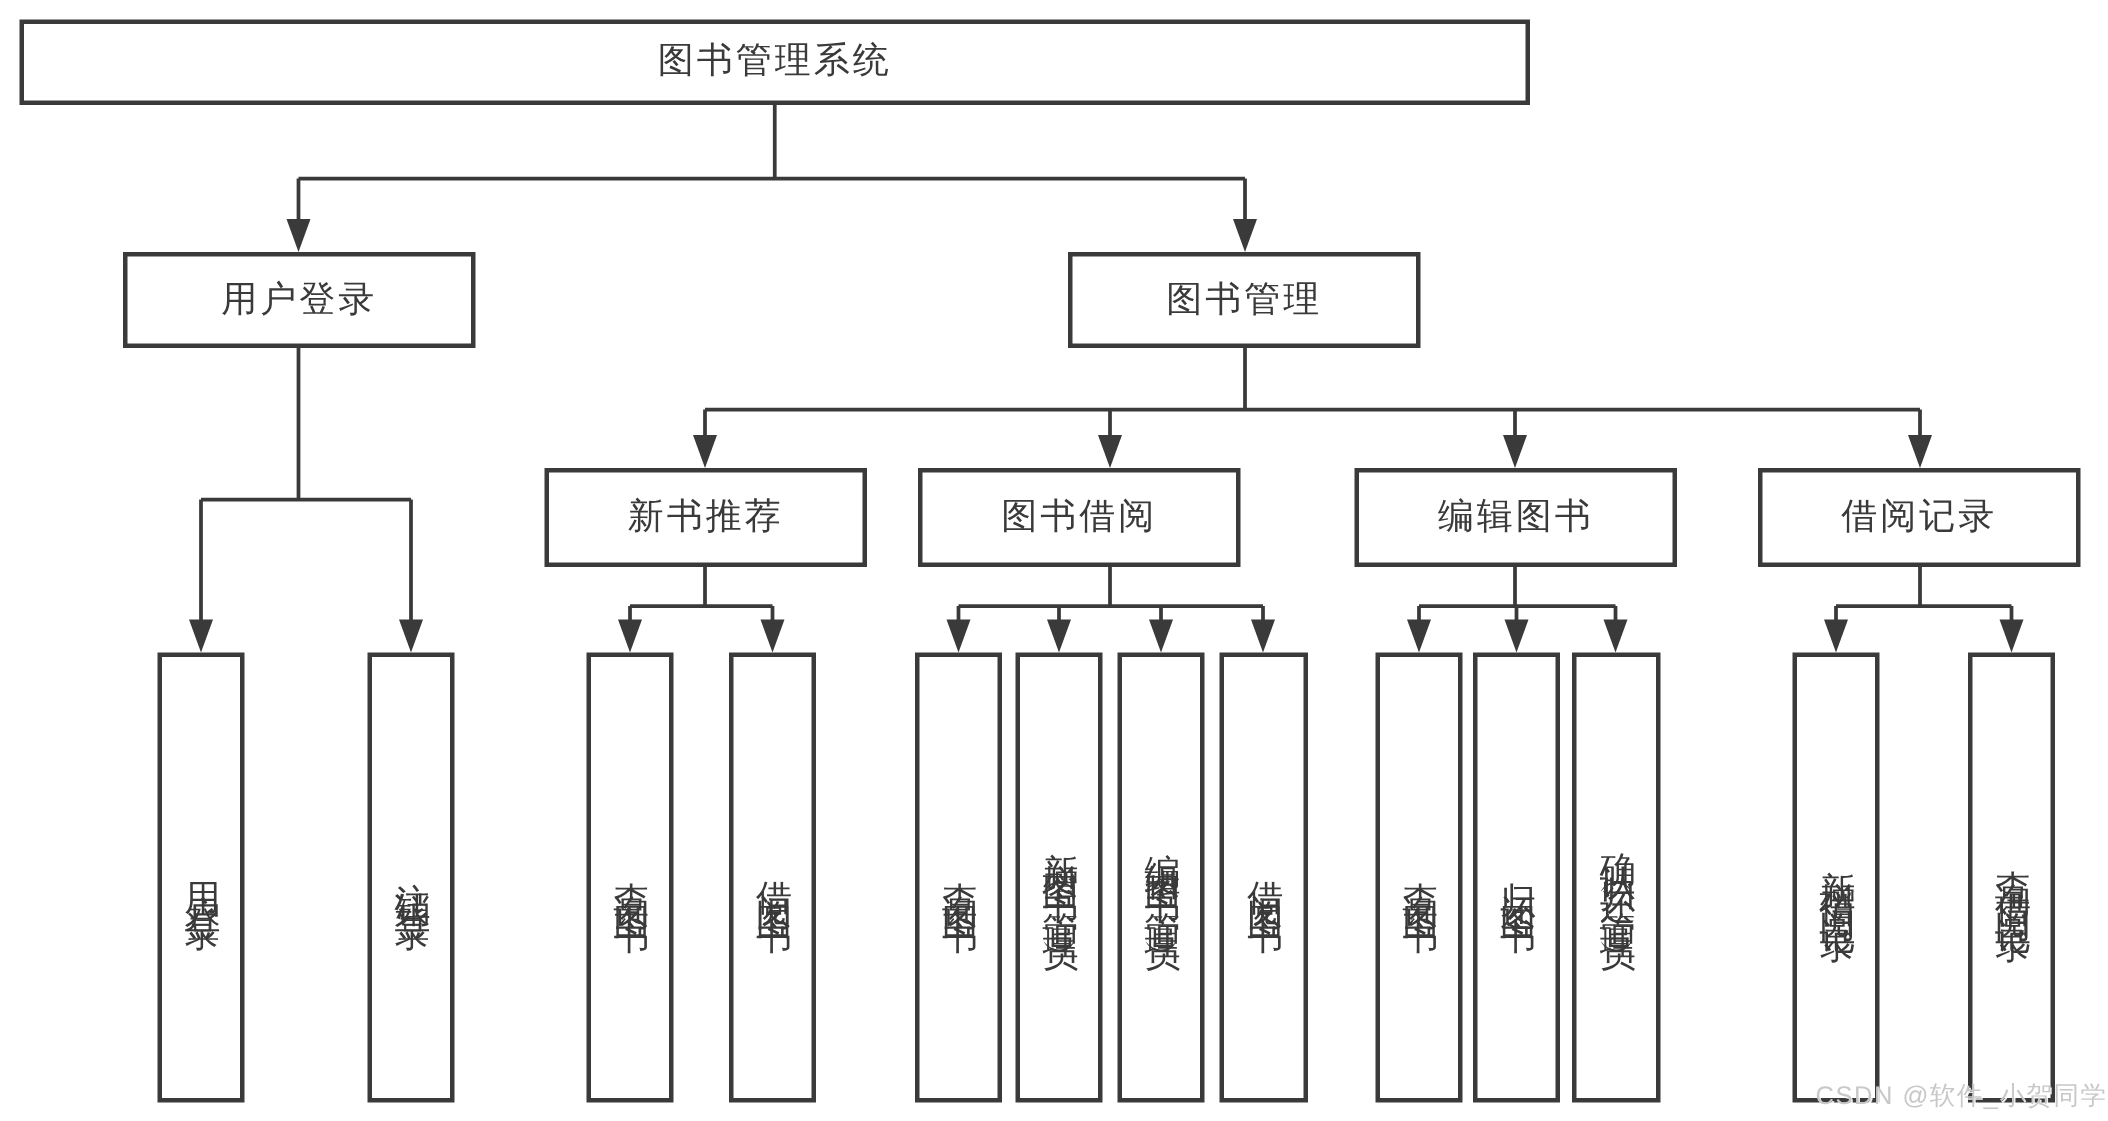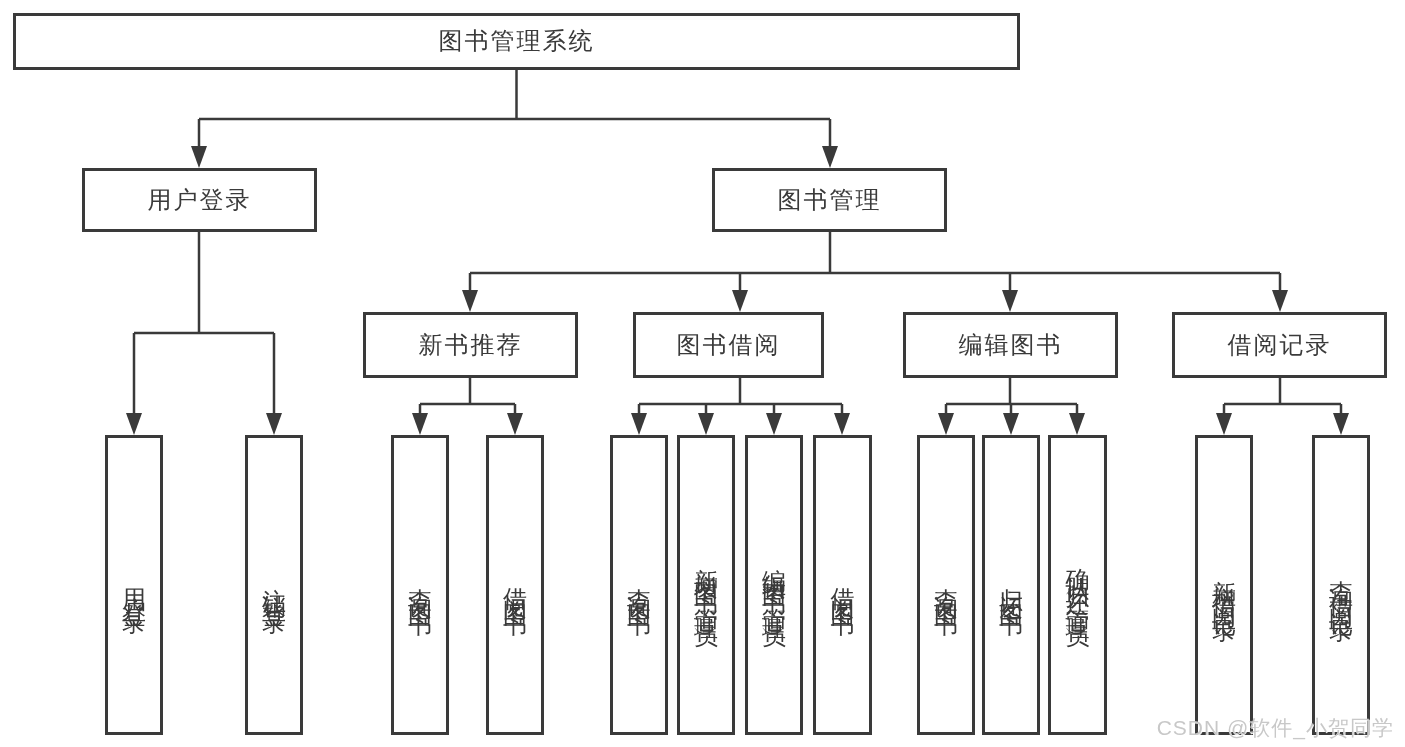--- a/index.html
+++ b/index.html
@@ -32,39 +32,39 @@
   .vnode{top:435px;height:300px}
   .vnode span{
     writing-mode:vertical-lr;text-orientation:mixed;
     font-size:24px;letter-spacing:8px;line-height:1;white-space:nowrap;
   }
   
   .pos-root{left:13px;top:13px;width:1007px;height:57px}
   .pos-user-login{left:82px;top:168px;width:235px;height:64px}
   .pos-book-mgmt{left:712px;top:168px;width:235px;height:64px}
   .pos-new-book{left:363px;top:312px;width:215px;height:66px}
-  .pos-book-borrow{left:633px;top:312px;width:191px;height:66px}
+  .pos-book-borrow{left:612px;top:312px;width:215px;height:66px}
   .pos-current-borrow{left:903px;top:312px;width:215px;height:66px}
   .pos-borrow-records{left:1172px;top:312px;width:215px;height:66px}
   .pos-leaf-user-login{left:105px;width:58px}
   .pos-leaf-logout{left:245px;width:58px}
   .pos-leaf-query-a{left:391px;width:58px}
   .pos-leaf-borrow-a{left:486px;width:58px}
   .pos-leaf-query-b{left:610px;width:58px}
   .pos-leaf-add-book{left:677px;width:58px}
   .pos-leaf-edit-book{left:745px;width:58px}
   .pos-leaf-borrow-b{left:813px;width:59px}
   .pos-leaf-query-c{left:917px;width:58px}
   .pos-leaf-return{left:982px;width:58px}
   .pos-leaf-confirm{left:1048px;width:59px}
   .pos-leaf-add-record{left:1195px;width:58px}
   .pos-leaf-query-record{left:1312px;width:58px}
   .watermark{
-    position:absolute;right:11px;bottom:5px;z-index:5;
-    font-size:21px;letter-spacing:1px;color:var(--watermark);
+    position:absolute;right:0;bottom:5px;z-index:5;
+    font-size:17px;letter-spacing:1px;color:var(--watermark);
     text-shadow:1px 1px 0 rgba(255,255,255,.9);
   }
 </style>
 </head>
 <body>
 
 <div class="canvas">
 
   <svg class="wires" viewBox="0 0 1405 747" xmlns="http://www.w3.org/2000/svg">
     <g>

